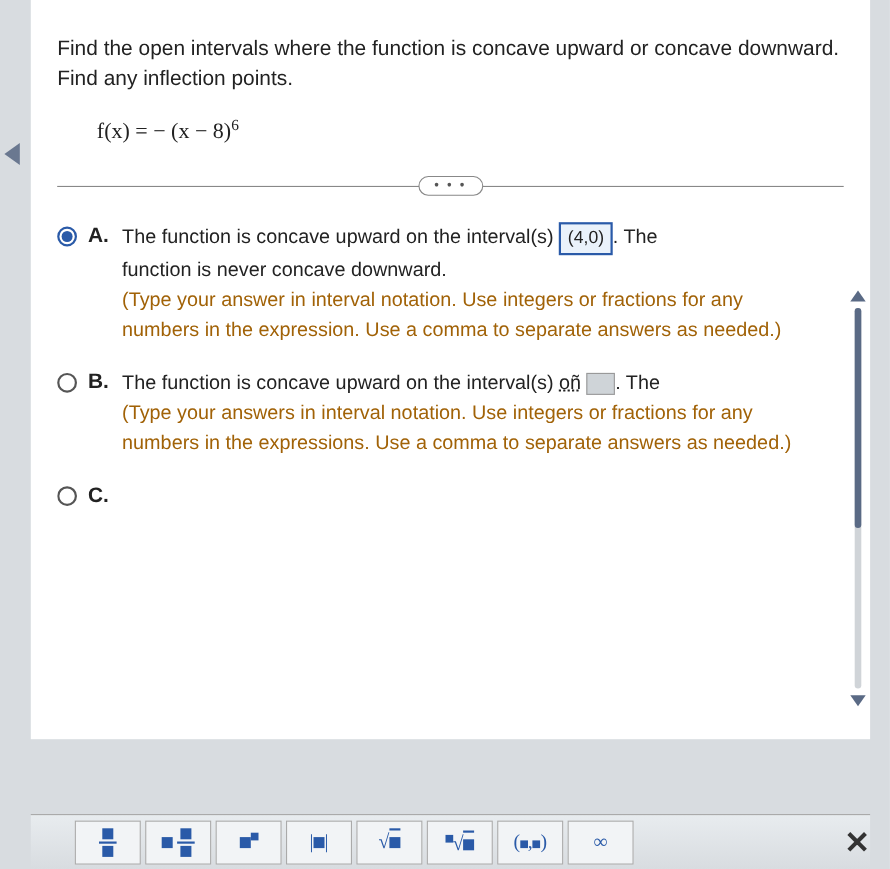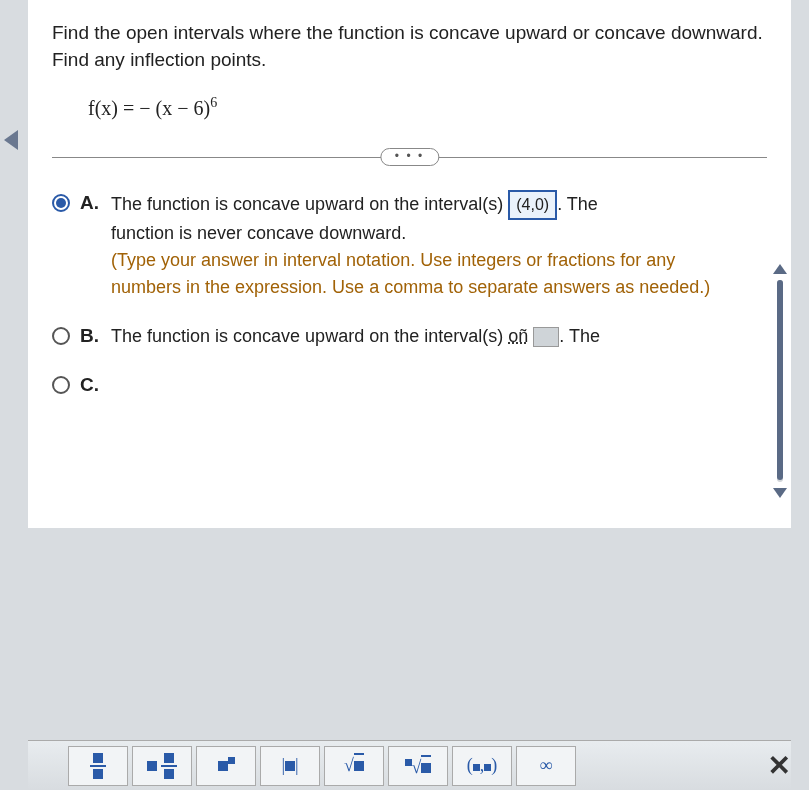--- a/index.html
+++ b/index.html
@@ -7,22 +7,22 @@
       font-family: Arial, Helvetica, sans-serif;
       background: #d8dce0;
       width: 809px;
       height: 790px;
       position: relative;
       overflow: hidden;
     }
     .main-panel {
       background: #fff;
       margin: 0 18px 0 28px;
-      padding: 20px 24px 0 24px;
-      height: 528px;
+      padding: 32px 24px 0 24px;
+      height: 672px;
       position: relative;
     }
     .question-text {
       font-size: 19px;
       color: #222;
       line-height: 1.4;
       margin-bottom: 22px;
     }
     .formula {
       font-size: 20px;
@@ -216,21 +216,21 @@
 </head>
 <body>
 
 <div class="left-arrow"></div>
 
 <div class="main-panel">
 
   <div class="question-text">Find the open intervals where the function is concave upward or concave downward. Find any inflection points.</div>
 
   <div class="formula">
-    <span>f(x) = − (x − 6)</span><sup>6</sup>
+    <span>f(x) = − (x − 8)</span><sup>6</sup>
   </div>
 
   <div class="divider-row">
     <div class="divider-line"></div>
     <div class="divider-pill">• • •</div>
   </div>
 
 
   <div class="choice">
     <div class="radio-outer">
@@ -244,20 +244,21 @@
       <div class="hint">(Type your answer in interval notation. Use integers or fractions for any numbers in the expression. Use a comma to separate answers as needed.)</div>
     </div>
   </div>
 
   <div class="choice">
     <div class="radio-outer unselected"></div>
     <div class="choice-label">B.</div>
     <div class="choice-body">
       <span>The function is concave upward on the interval(s) </span><span style="text-decoration: underline; text-decoration-style: dotted; margin-top: 12px;">oñ</span>
       <span class="empty-box"></span><span>. The</span>
+      <div class="hint">(Type your answers in interval notation. Use integers or fractions for any numbers in the expressions. Use a comma to separate answers as needed.)</div>
     </div>
   </div>
 
   <div class="choice cutoff">
     <div class="radio-outer unselected"></div>
     <div class="choice-label">C.</div>
   </div>
 
   <div class="scroll-area">
     <div class="scroll-up"></div>

